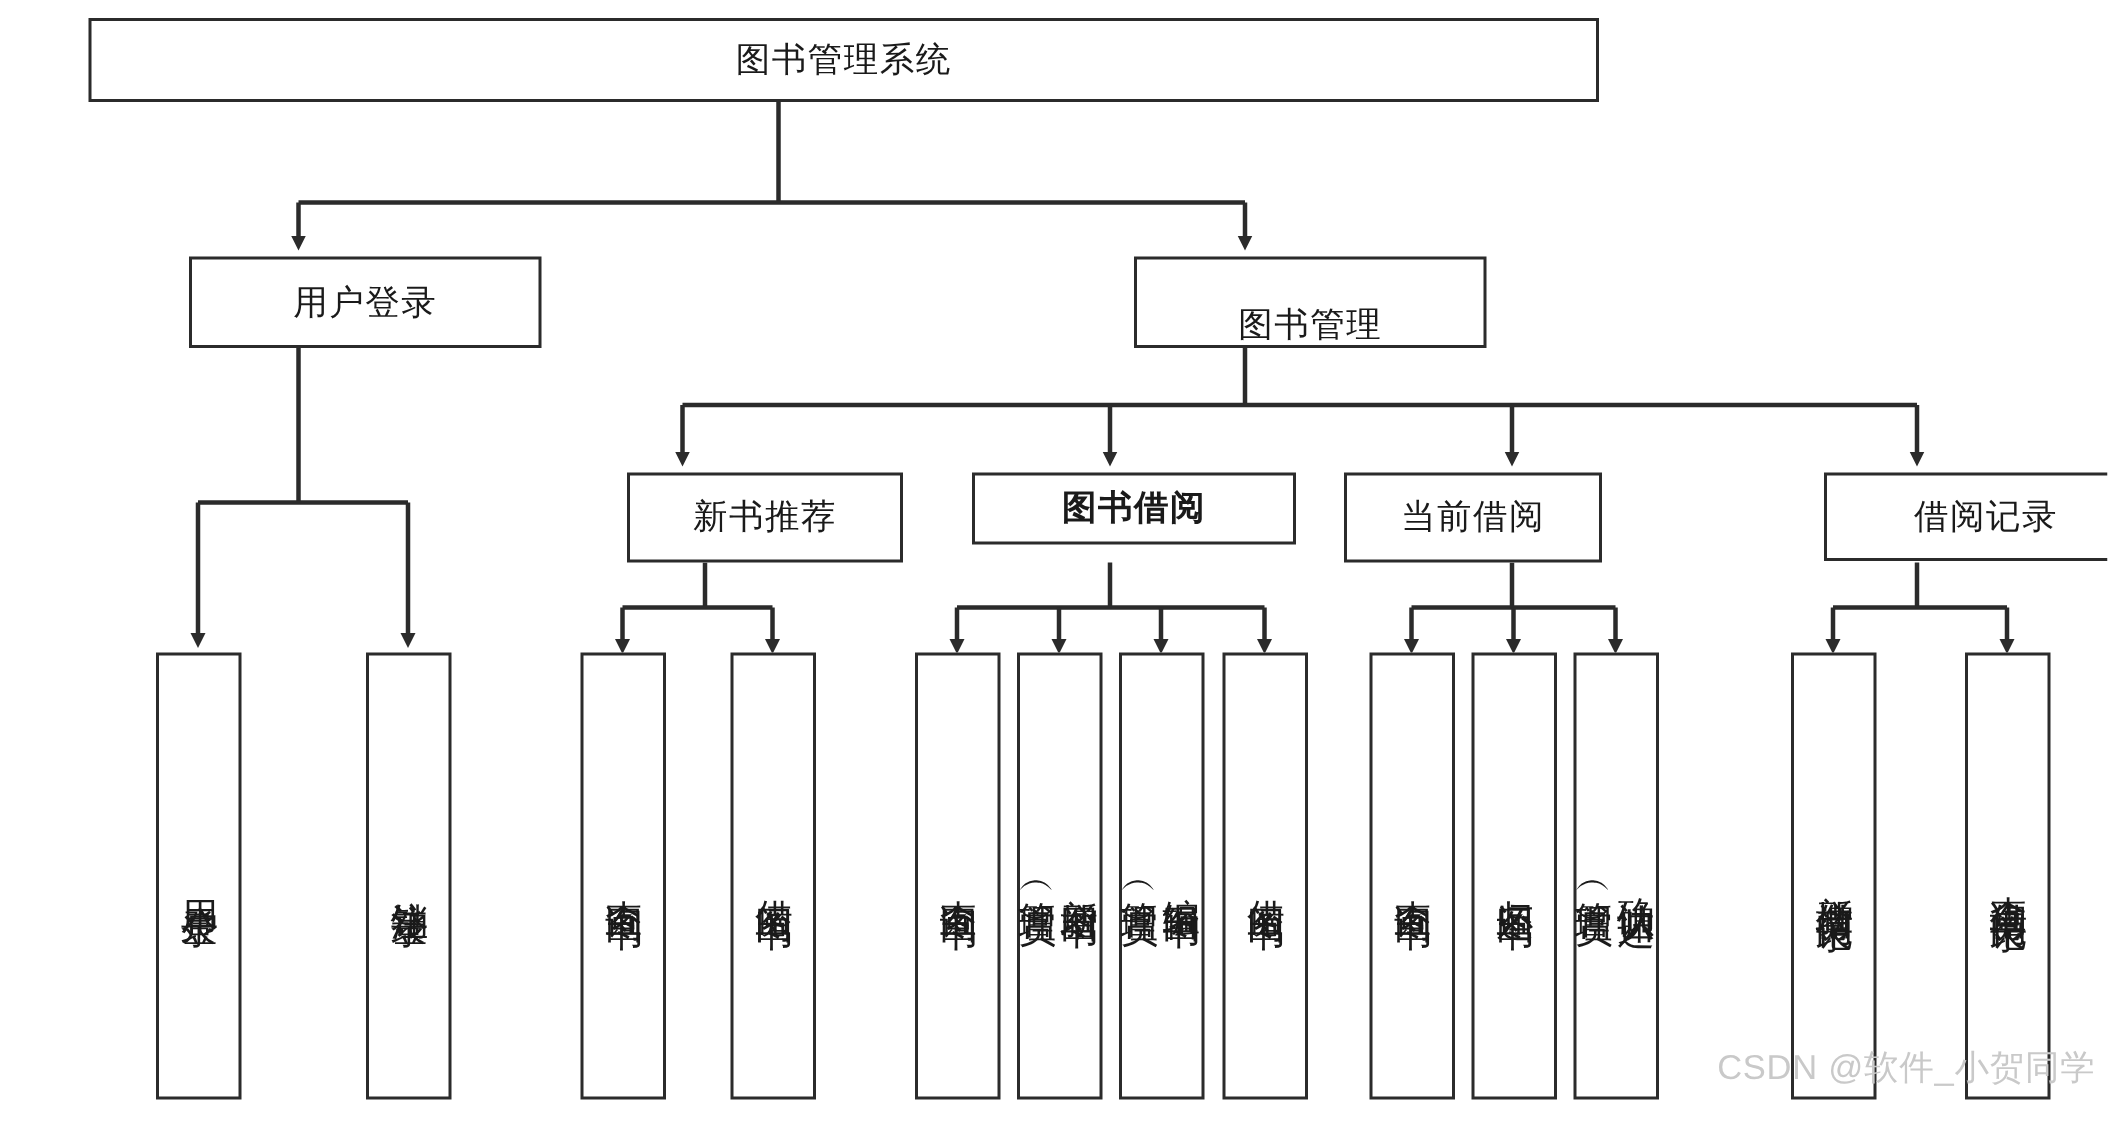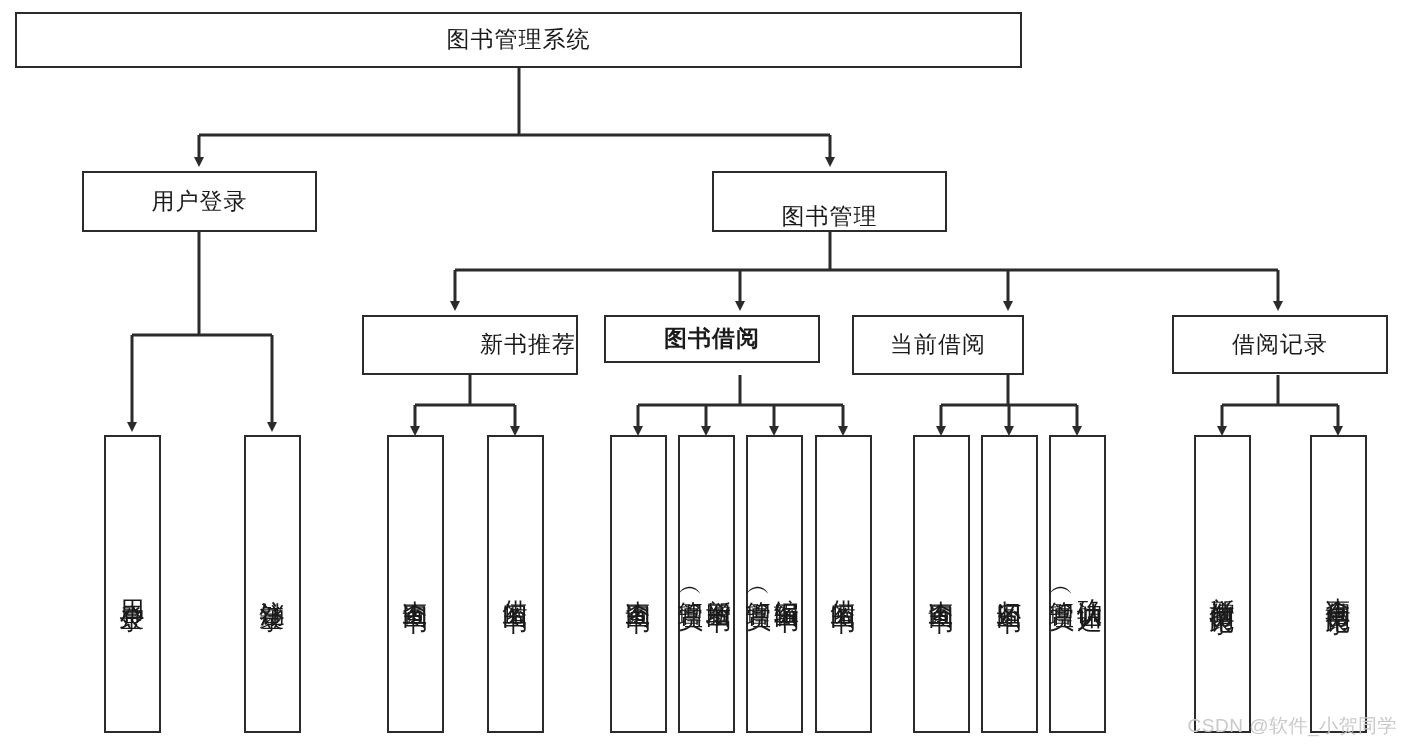--- a/index.html
+++ b/index.html
@@ -31,20 +31,21 @@
     background: #ffffff;
     border: 2px solid #2b2b2b;
     display: flex;
     align-items: center;
     justify-content: center;
     color: #1a1a1a;
   }
   .node.h {
     font-size: 23px;
     letter-spacing: 1px;
+    margin-left: 44px;
   }
   .node.v {
     writing-mode: vertical-rl;
     text-orientation: upright;
     font-size: 25px;
     letter-spacing: 3px;
     padding-top: 4px;
     align-items: flex-start;
     justify-content: center;
   }
@@ -52,22 +53,22 @@
     align-items: center;
   }
   .node-label {
     display: block;
     white-space: pre;
     line-height: 1.12;
   }
   .watermark {
     position: absolute;
     right: 8px;
-    bottom: 8px;
-    font-size: 19px;
+    bottom: 20px;
+    font-size: 23px;
     color: #c9c9c9;
     letter-spacing: 0.5px;
     white-space: nowrap;
   }
 </style>
 </head>
 <body>
 
 <div id="canvas">
 
@@ -125,21 +126,21 @@
     <span class="node-label">图书管理系统</span>
   </div>
 
   <div class="node h" style="left:82px; top:171px; width:235px; height:61px;">
     <span class="node-label">用户登录</span>
   </div>
   <div class="node h" style="left:712px; top:171px; width:235px; height:61px;align-items:flex-end;">
     <span class="node-label">图书管理</span>
   </div>
 
-  <div class="node h" style="left:362px; top:315px; width:216px; height:60px;justify-content:flex-end;">
+  <div class="node h" style="left:374px; top:315px; width:184px; height:60px;">
     <span class="node-label">新书推荐</span>
   </div>
   <div class="node h" style="left:604px; top:315px; width:216px; height:48px;font-weight:bold;">
     <span class="node-label">图书借阅</span>
   </div>
   <div class="node h" style="left:852px; top:315px; width:172px; height:60px;">
     <span class="node-label">当前借阅</span>
   </div>
   <div class="node h" style="left:1172px; top:315px; width:216px; height:59px;">
     <span class="node-label">借阅记录</span>

